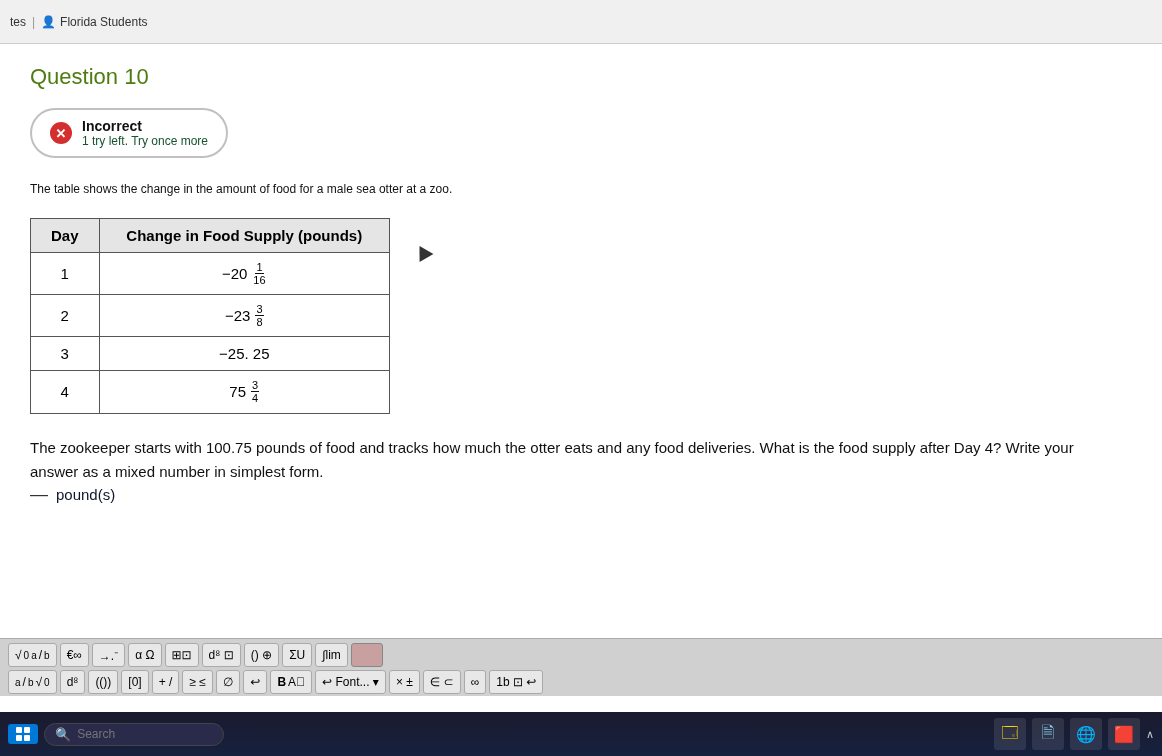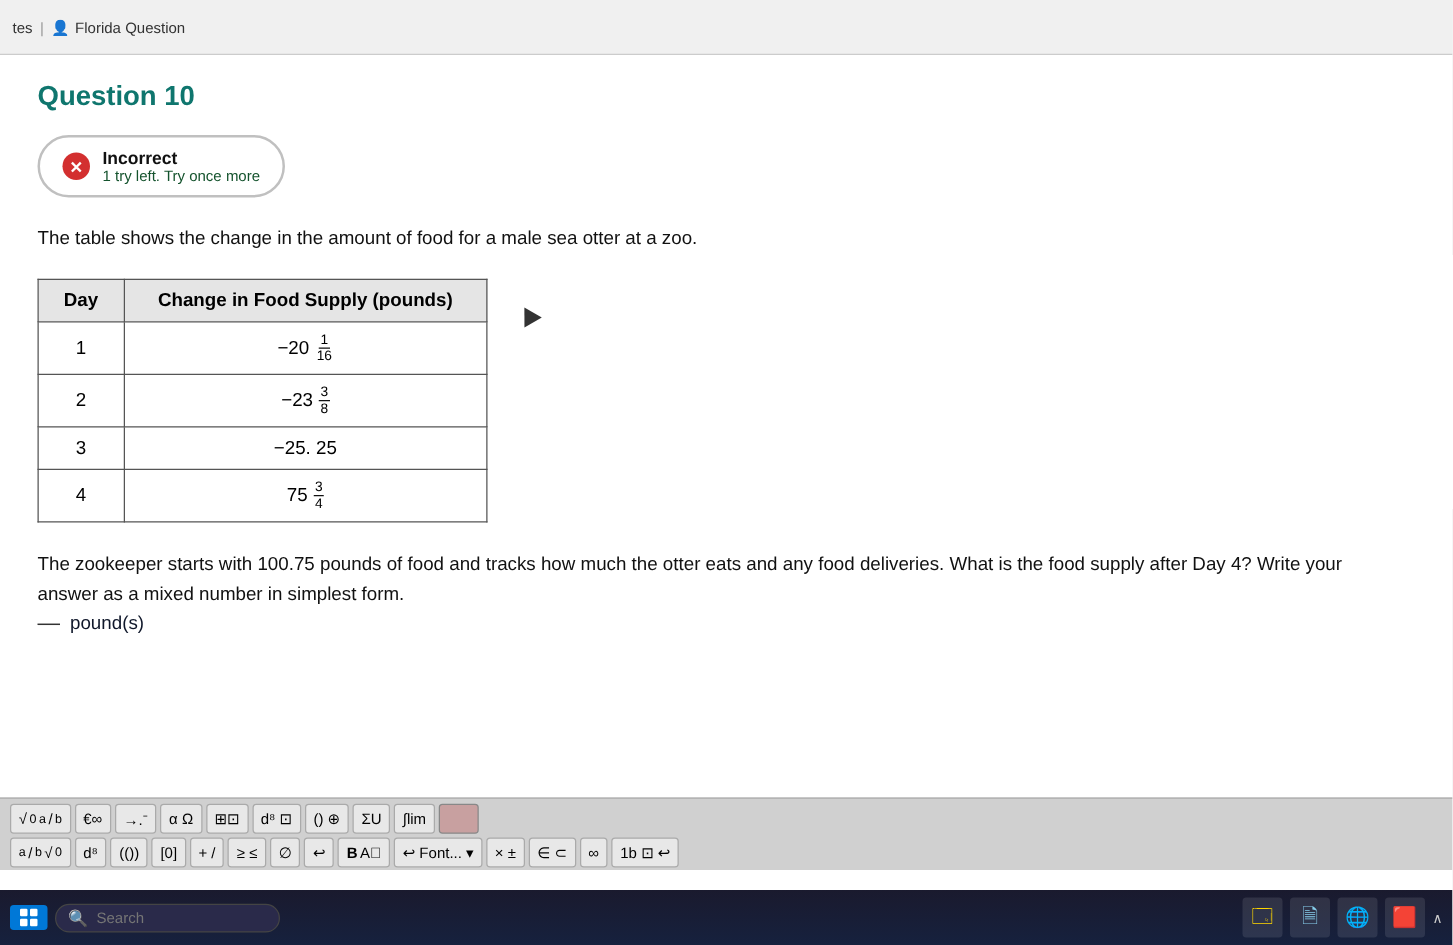--- a/index.html
+++ b/index.html
@@ -27,23 +27,23 @@
     
     .main-content {
       background: #fff;
       margin: 0;
       padding: 20px 30px;
       min-height: 680px;
     }
 
     .question-title {
       font-size: 22px;
-      font-weight: bold;
+      font-weight: normal;
       margin-bottom: 18px;
-      color: #0f766e;
+      color: #4d7c0f;
     }
 
     
     .incorrect-badge {
       display: inline-flex;
       align-items: center;
       border: 2px solid #c0c0c0;
       border-radius: 30px;
       padding: 8px 18px;
       margin-bottom: 22px;
@@ -70,21 +70,21 @@
       display: block;
     }
     .incorrect-badge .badge-text-block .badge-subtitle {
       font-size: 12px;
       color: #14532d;
       display: block;
     }
 
     
     .problem-text {
-      font-size: 15px;
+      font-size: 12px;
       color: #111;
       margin-bottom: 20px;
       line-height: 1.5;
     }
 
     
     .data-table {
       border-collapse: collapse;
       margin-bottom: 22px;
       min-width: 360px;
@@ -298,21 +298,21 @@
       pointer-events: none;
     }
   </style>
 </head>
 <body>
 
 <div class="top-bar">
   <span>tes</span>
   <span style="margin: 0 6px; color:#999;">|</span>
   <span style="margin-right:4px;">👤</span>
-  <span>Florida Question</span>
+  <span>Florida Students</span>
 </div>
 
 <div class="main-content">
 
   <h1 class="question-title">Question 10</h1>
 
   
   <div class="incorrect-badge">
     <div class="x-icon">✕</div>
     <div class="badge-text-block">

